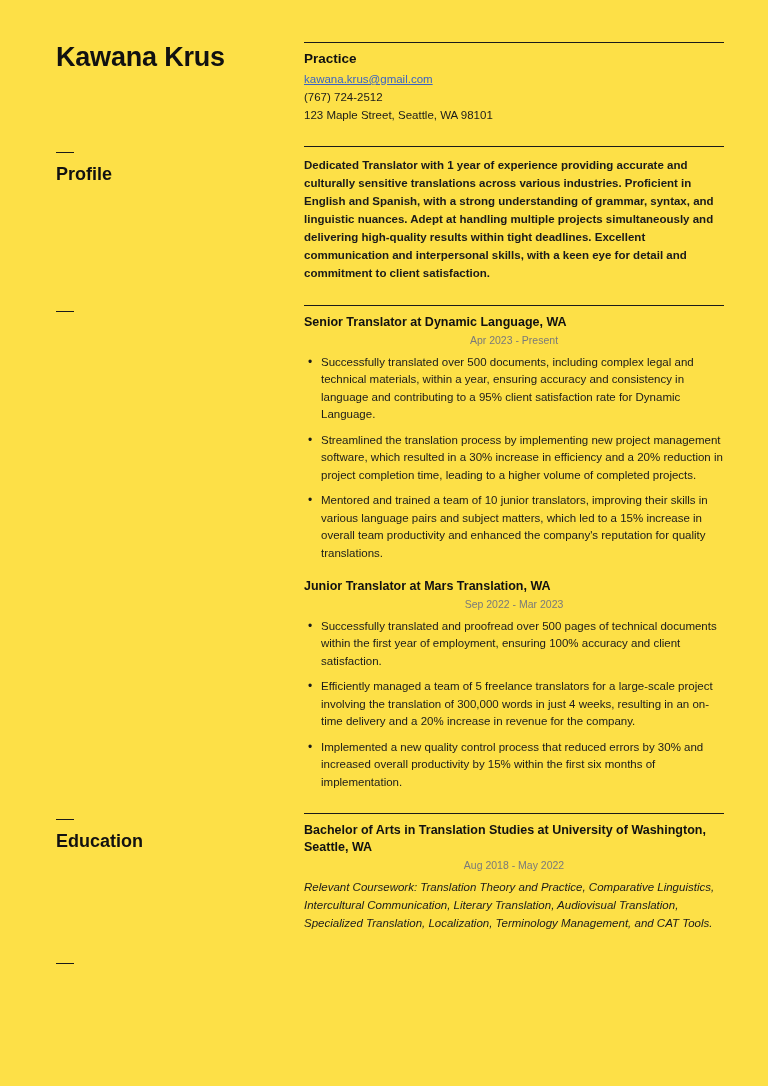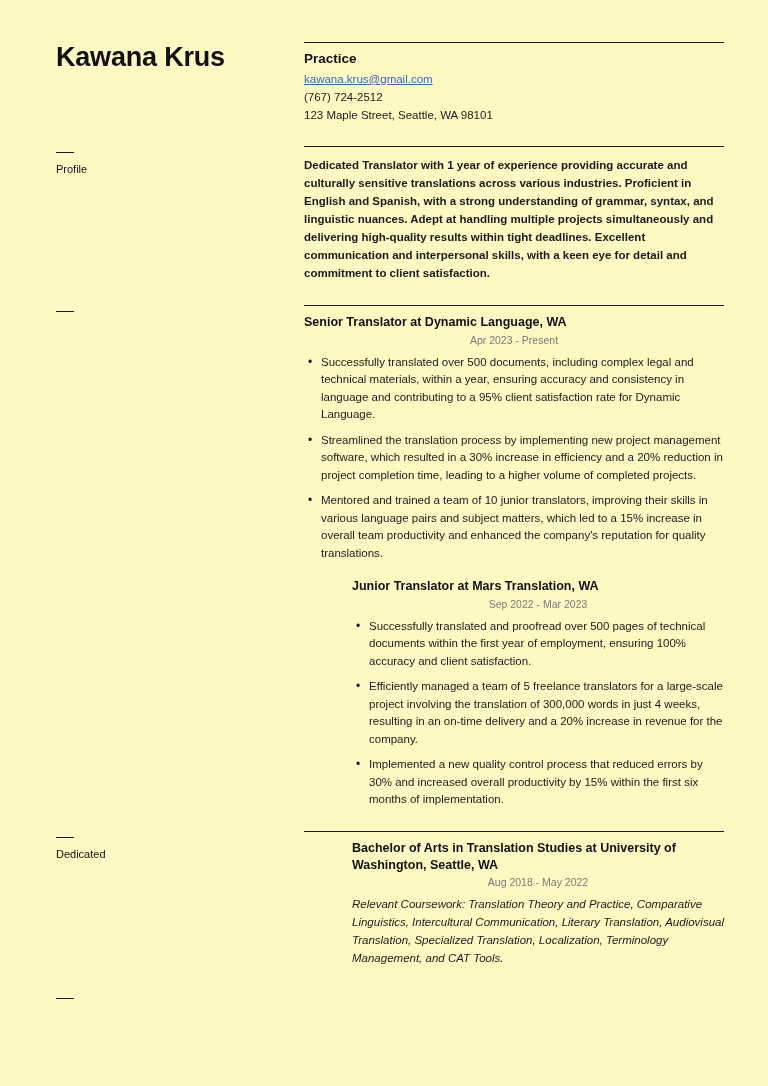--- a/index.html
+++ b/index.html
@@ -12,21 +12,21 @@
     width: 768px;
     height: 1086px;
     font-family: "Liberation Sans", sans-serif;
     color: #1a1a1a;
     position: relative;
     overflow: hidden;
   }
   .page {
     width: 768px;
     min-height: 1086px;
-    background: #fef9c3;
+    background: #fde047;
     padding: 42px 44px 0 56px;
     position: relative;
   }
 
   
   .header {
     display: flex;
     align-items: flex-start;
   }
   .name-block {
@@ -85,28 +85,28 @@
     width: 248px;
     flex: none;
     padding-right: 24px;
   }
   .left-dash {
     width: 18px;
     border-top: 1.8px solid #1a1a1a;
     margin: 6px 0 10px 0;
   }
   .left-label {
-    font-size: 11px;
-    font-weight: normal;
+    font-size: 18px;
+    font-weight: bold;
     color: #111;
     line-height: 1.25;
   }
 
   .entry { margin-bottom: 16px; }
-  .entry:last-child { margin-bottom: 0; margin-left: 48px; }
+  .entry:last-child { margin-bottom: 0; }
   .entry-title {
     font-size: 12.5px;
     font-weight: bold;
     color: #111;
     margin: 0 0 3px 0;
     line-height: 1.35;
   }
   .entry-date {
     font-size: 10.5px;
     color: #7a7a7a;
@@ -210,21 +210,21 @@
           <li>Efficiently managed a team of 5 freelance translators for a large-scale project involving the translation of 300,000 words in just 4 weeks, resulting in an on-time delivery and a 20% increase in revenue for the company.</li>
           <li>Implemented a new quality control process that reduced errors by 30% and increased overall productivity by 15% within the first six months of implementation.</li>
         </ul>
       </div>
     </div>
   </div>
 
   <div class="section">
     <div class="left-col">
       <div class="left-dash"></div>
-      <div class="left-label">Dedicated</div>
+      <div class="left-label">Education</div>
     </div>
     <div class="right-col">
       <div class="rule"></div>
       <div class="entry">
         <div class="entry-title">Bachelor of Arts in Translation Studies at University of Washington, Seattle, WA</div>
         <div class="entry-date">Aug 2018 - May 2022</div>
         <p class="edu-desc">Relevant Coursework: Translation Theory and Practice, Comparative Linguistics, Intercultural Communication, Literary Translation, Audiovisual Translation, Specialized Translation, Localization, Terminology Management, and CAT Tools.</p>
       </div>
     </div>
   </div>

